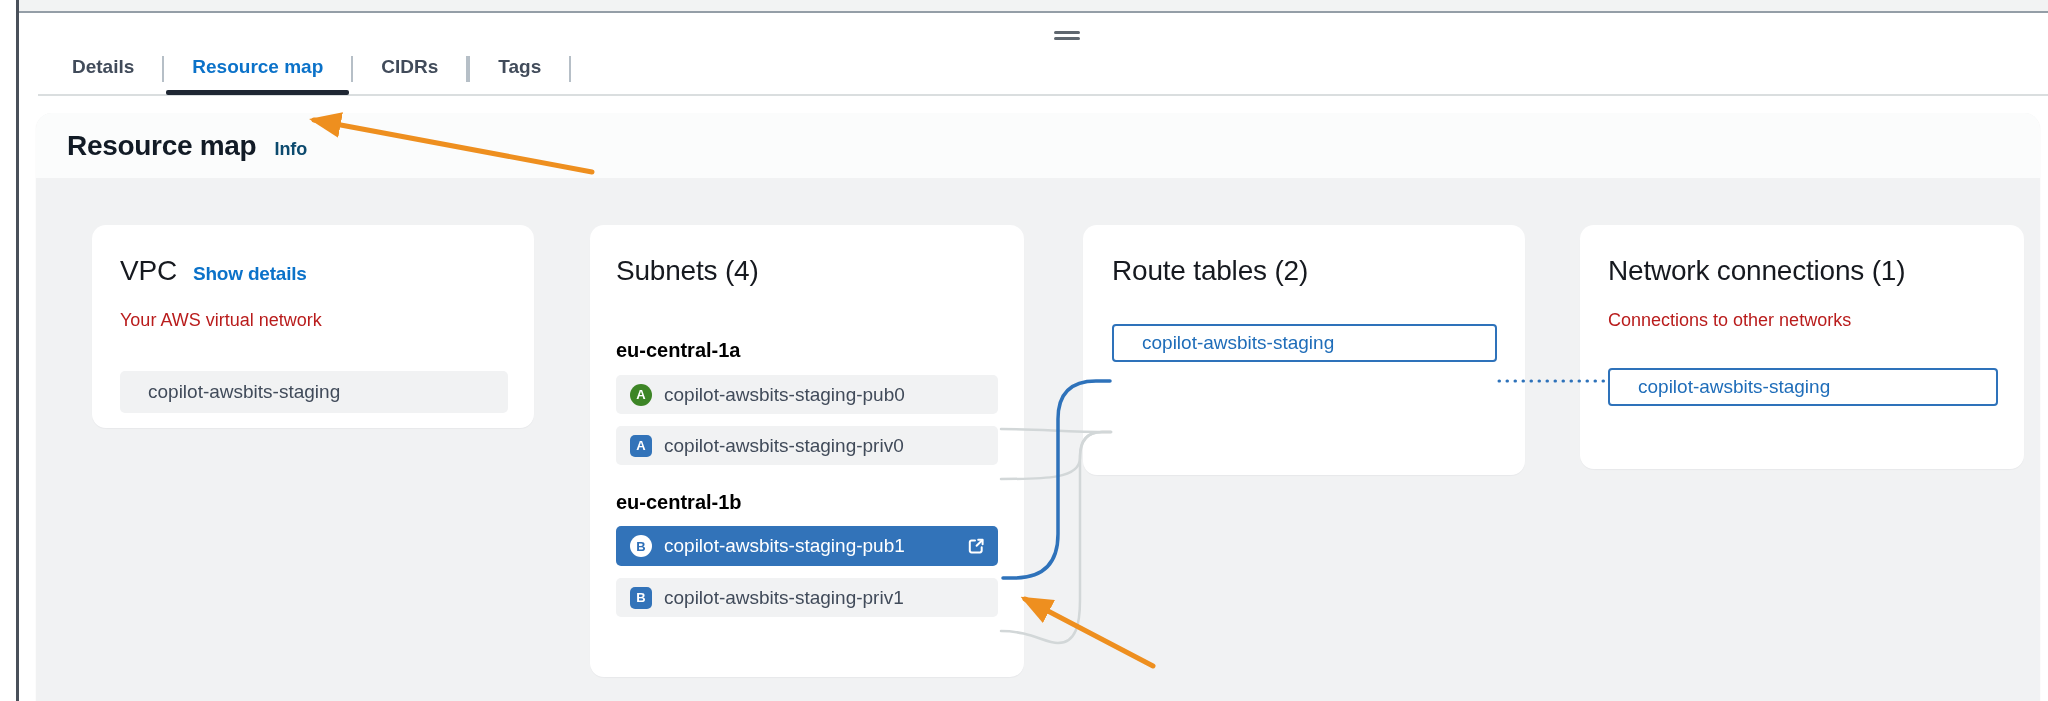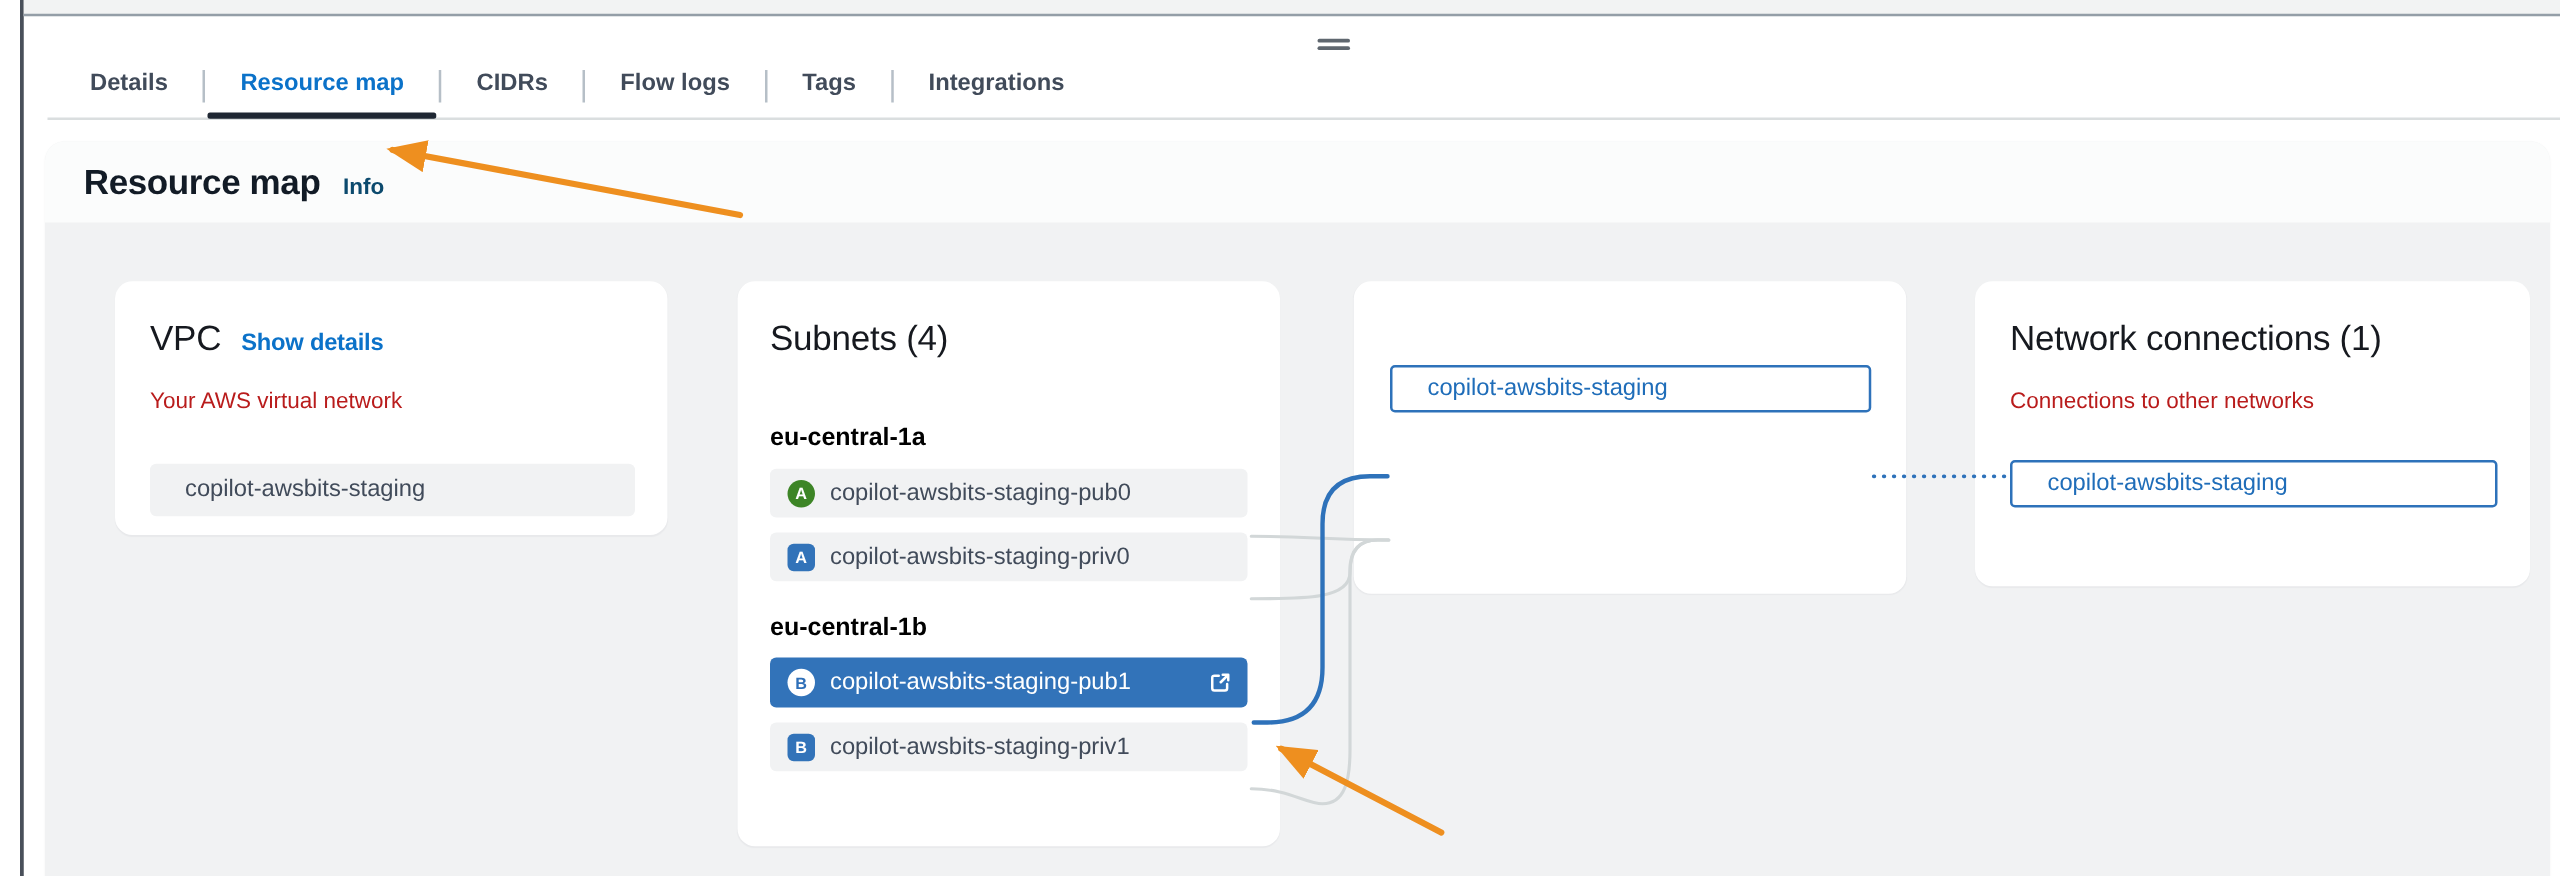--- a/index.html
+++ b/index.html
@@ -68,25 +68,23 @@
       <span></span>
     </div>
 
   <div class="tabs">
     <div class="tab">Details</div>
     <div class="tab-sep"></div>
     <div class="tab active">Resource map</div>
     <div class="tab-sep"></div>
     <div class="tab">CIDRs</div>
     <div class="tab-sep"></div>
-    <div class="tab">Flow logs</div>
     <div class="tab-sep"></div>
     <div class="tab">Tags</div>
     <div class="tab-sep"></div>
-    <div class="tab">Integrations</div>
   </div>
   <div class="tabs-rule"></div>
 
   <div class="panel">
     <div class="panel-header">
       <span class="panel-title">Resource map</span>
       <span class="info-link">Info</span>
     </div>
 
     <div class="card card-vpc">
@@ -129,20 +127,23 @@
           </svg>
         </span>
       </div>
       <div class="subnet-row">
         <span class="badge private">B</span>
         <span>copilot-awsbits-staging-priv1</span>
       </div>
     </div>
 
     <div class="card card-rt">
+      <div class="card-title">
+          <span>Route tables (2)</span>
+        </div>
       <div class="card-items" style="margin-top:37px;">
         <div class="row row-slim highlight">
           <span>copilot-awsbits-staging</span>
         </div>
       </div>
     </div>
 
     <div class="card card-nc">
       <div class="card-title">
           <span>Network connections (1)</span>

